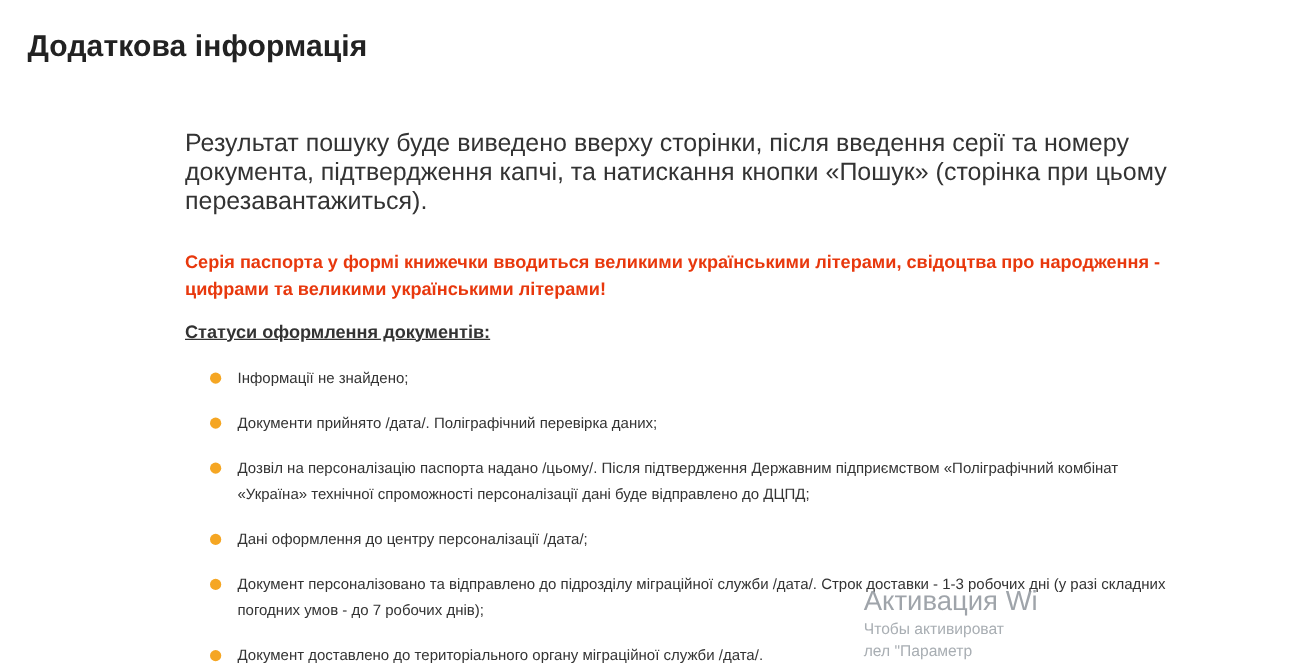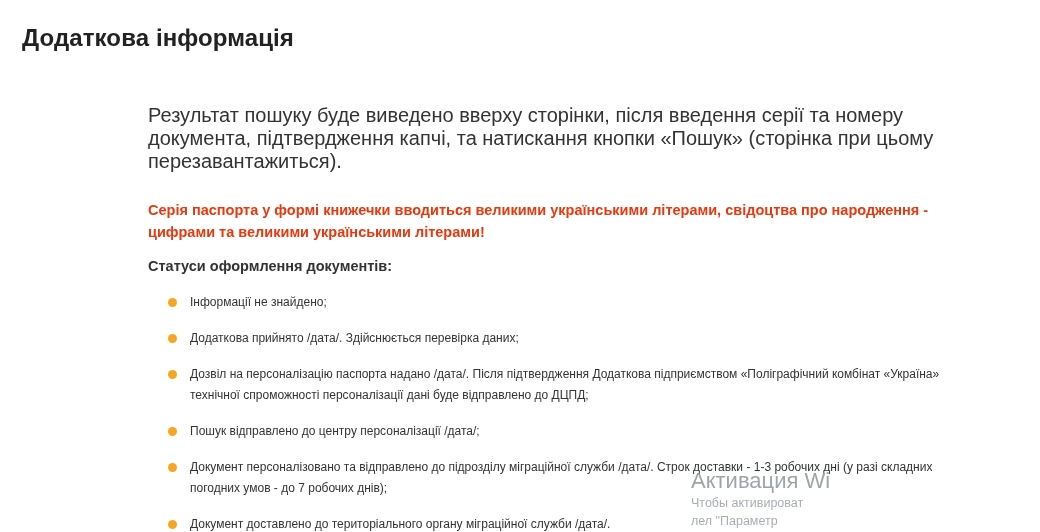--- a/index.html
+++ b/index.html
@@ -47,20 +47,21 @@
     font-weight: bold;
     color: #e8380d;
     margin-bottom: 14px;
     max-width: 812px;
   }
   .statuses-heading {
     font-size: 14.5px;
     font-weight: bold;
     color: #333333;
     margin-bottom: 18px;
+    text-decoration: underline;
   }
   ul.status-list {
     list-style: none;
     margin: 0;
     padding: 0;
   }
   ul.status-list li {
     position: relative;
     padding-left: 42px;
     font-size: 12px;
@@ -119,23 +120,23 @@
   <div class="content">
 
     <p class="intro">Результат пошуку буде виведено вверху сторінки, після введення серії та номеру документа, підтвердження капчі, та натискання кнопки «Пошук» (сторінка при цьому перезавантажиться).</p>
 
     <p class="warn-red">Серія паспорта у формі книжечки вводиться великими українськими літерами, свідоцтва про народження - цифрами та великими українськими літерами!</p>
 
     <p class="statuses-heading">Статуси оформлення документів:</p>
 
     <ul class="status-list">
       <li>Інформації не знайдено;</li>
-      <li>Додаткова прийнято /дата/. Здійснюється перевірка даних;</li>
-      <li>Дозвіл на персоналізацію паспорта надано /дата/. Після підтвердження Додаткова підприємством «Поліграфічний комбінат «Україна» технічної спроможності персоналізації дані буде відправлено до ДЦПД;</li>
-      <li>Пошук відправлено до центру персоналізації /дата/;</li>
+      <li>Документи прийнято /дата/. Поліграфічний перевірка даних;</li>
+      <li>Дозвіл на персоналізацію паспорта надано /цьому/. Після підтвердження Державним підприємством «Поліграфічний комбінат «Україна» технічної спроможності персоналізації дані буде відправлено до ДЦПД;</li>
+      <li>Дані оформлення до центру персоналізації /дата/;</li>
       <li>Документ персоналізовано та відправлено до підрозділу міграційної служби /дата/. Строк доставки - 1-3 робочих дні (у разі складних погодних умов - до 7 робочих днів);</li>
       <li>Документ доставлено до територіального органу міграційної служби /дата/.</li>
     </ul>
 
   </div>
 
   <div class="activation">
     <div class="line1">Активация Wi</div>
     <div class="line2">Чтобы активироват</div>
     <div class="line3">лел "Параметр</div>

